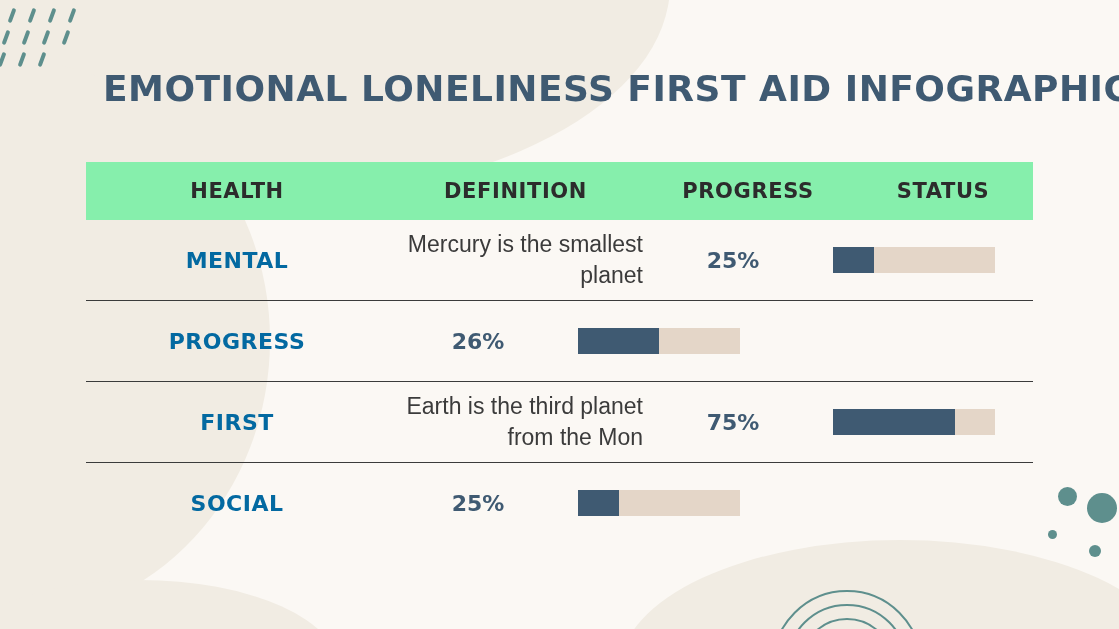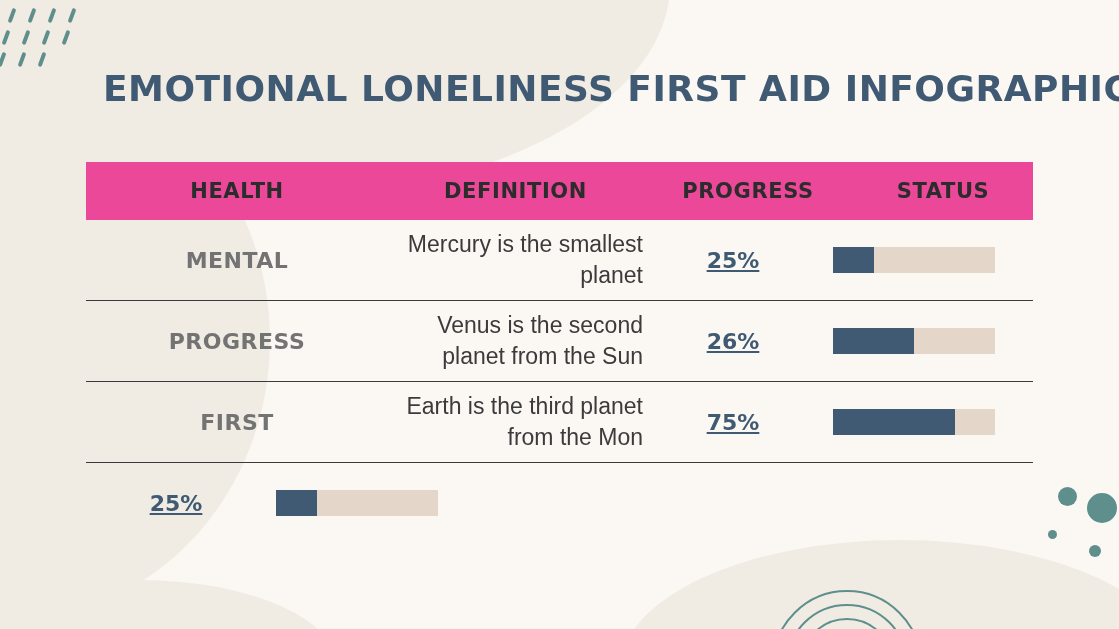--- a/index.html
+++ b/index.html
@@ -118,21 +118,21 @@
 
   .table {
     position: absolute;
     left: 86px;
     top: 162px;
     width: 947px;
   }
 
   .table-header {
     display: flex;
-    background: #ec4899;
+    background: #86efac;
     height: 58px;
     align-items: center;
   }
   .table-header .cell {
     font-size: 21px;
     font-weight: bold;
     color: #2c2c2c;
     text-align: center;
     font-family: "DejaVu Sans", sans-serif;
     letter-spacing: 0.6px;
@@ -150,38 +150,37 @@
 
   .col-health      { width: 302px; flex: none; }
   .col-definition  { width: 255px; flex: none; }
   .col-status      { width: 180px; flex: none; }
   .col-progress    { width: 210px; flex: none; }
 
   .health-text {
     text-align: center;
     font-size: 22px;
     font-weight: bold;
-    color: #737373;
+    color: #0369a1;
     font-family: "DejaVu Sans", sans-serif;
     letter-spacing: 0.5px;
   }
   .definition-text {
     text-align: right;
     font-size: 23px;
     color: #3b3b3b;
     line-height: 1.35;
     font-family: "Liberation Sans", sans-serif;
   }
   .status-text {
     text-align: center;
     font-size: 22px;
     font-weight: bold;
     color: #3f5a72;
     font-family: "DejaVu Sans", sans-serif;
-    text-decoration: underline;
   }
   .progress-track {
     width: 162px;
     height: 26px;
     background: #e4d6c8;
     margin: 0 auto 0 10px;
     position: relative;
   }
   .progress-fill {
     position: absolute;
@@ -249,41 +248,41 @@
       <div class="status-text col-status">25%</div>
       <div class="col-progress">
         <div class="progress-track">
           <div class="progress-fill" style="width: 25%;"></div>
         </div>
       </div>
     </div>
 
     <div class="row">
       <div class="health-text col-health">PROGRESS</div>
-      <div class="definition-text col-definition">Venus is the second planet from the Sun</div>
       <div class="status-text col-status">26%</div>
       <div class="col-progress">
         <div class="progress-track">
           <div class="progress-fill" style="width: 50%;"></div>
         </div>
       </div>
     </div>
 
     <div class="row">
       <div class="health-text col-health">FIRST</div>
       <div class="definition-text col-definition">Earth is the third planet from the Mon</div>
       <div class="status-text col-status">75%</div>
       <div class="col-progress">
         <div class="progress-track">
           <div class="progress-fill" style="width: 75%;"></div>
         </div>
       </div>
     </div>
 
     <div class="row last">
+      <div class="health-text col-health">SOCIAL</div>
       <div class="status-text col-status">25%</div>
       <div class="col-progress">
         <div class="progress-track">
           <div class="progress-fill" style="width: 25%;"></div>
         </div>
       </div>
     </div>
 
   </div>
 </div>

